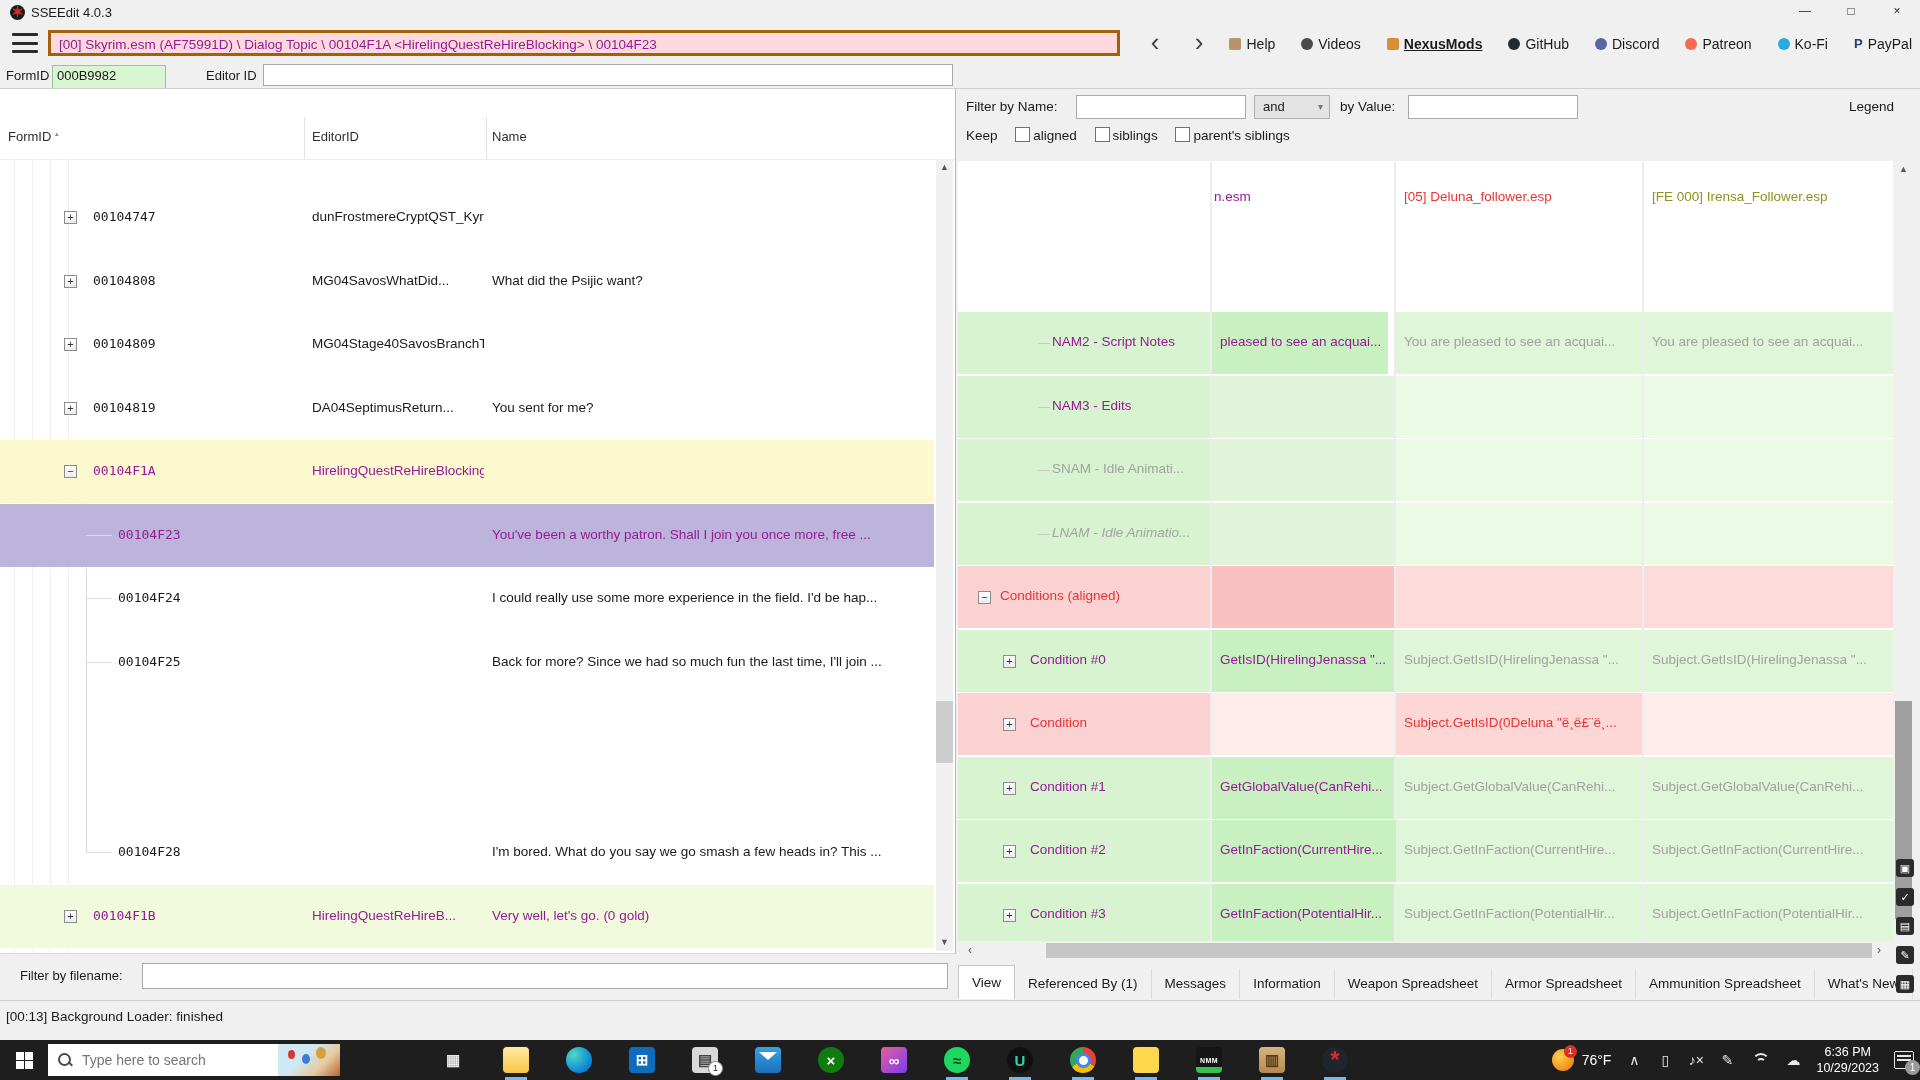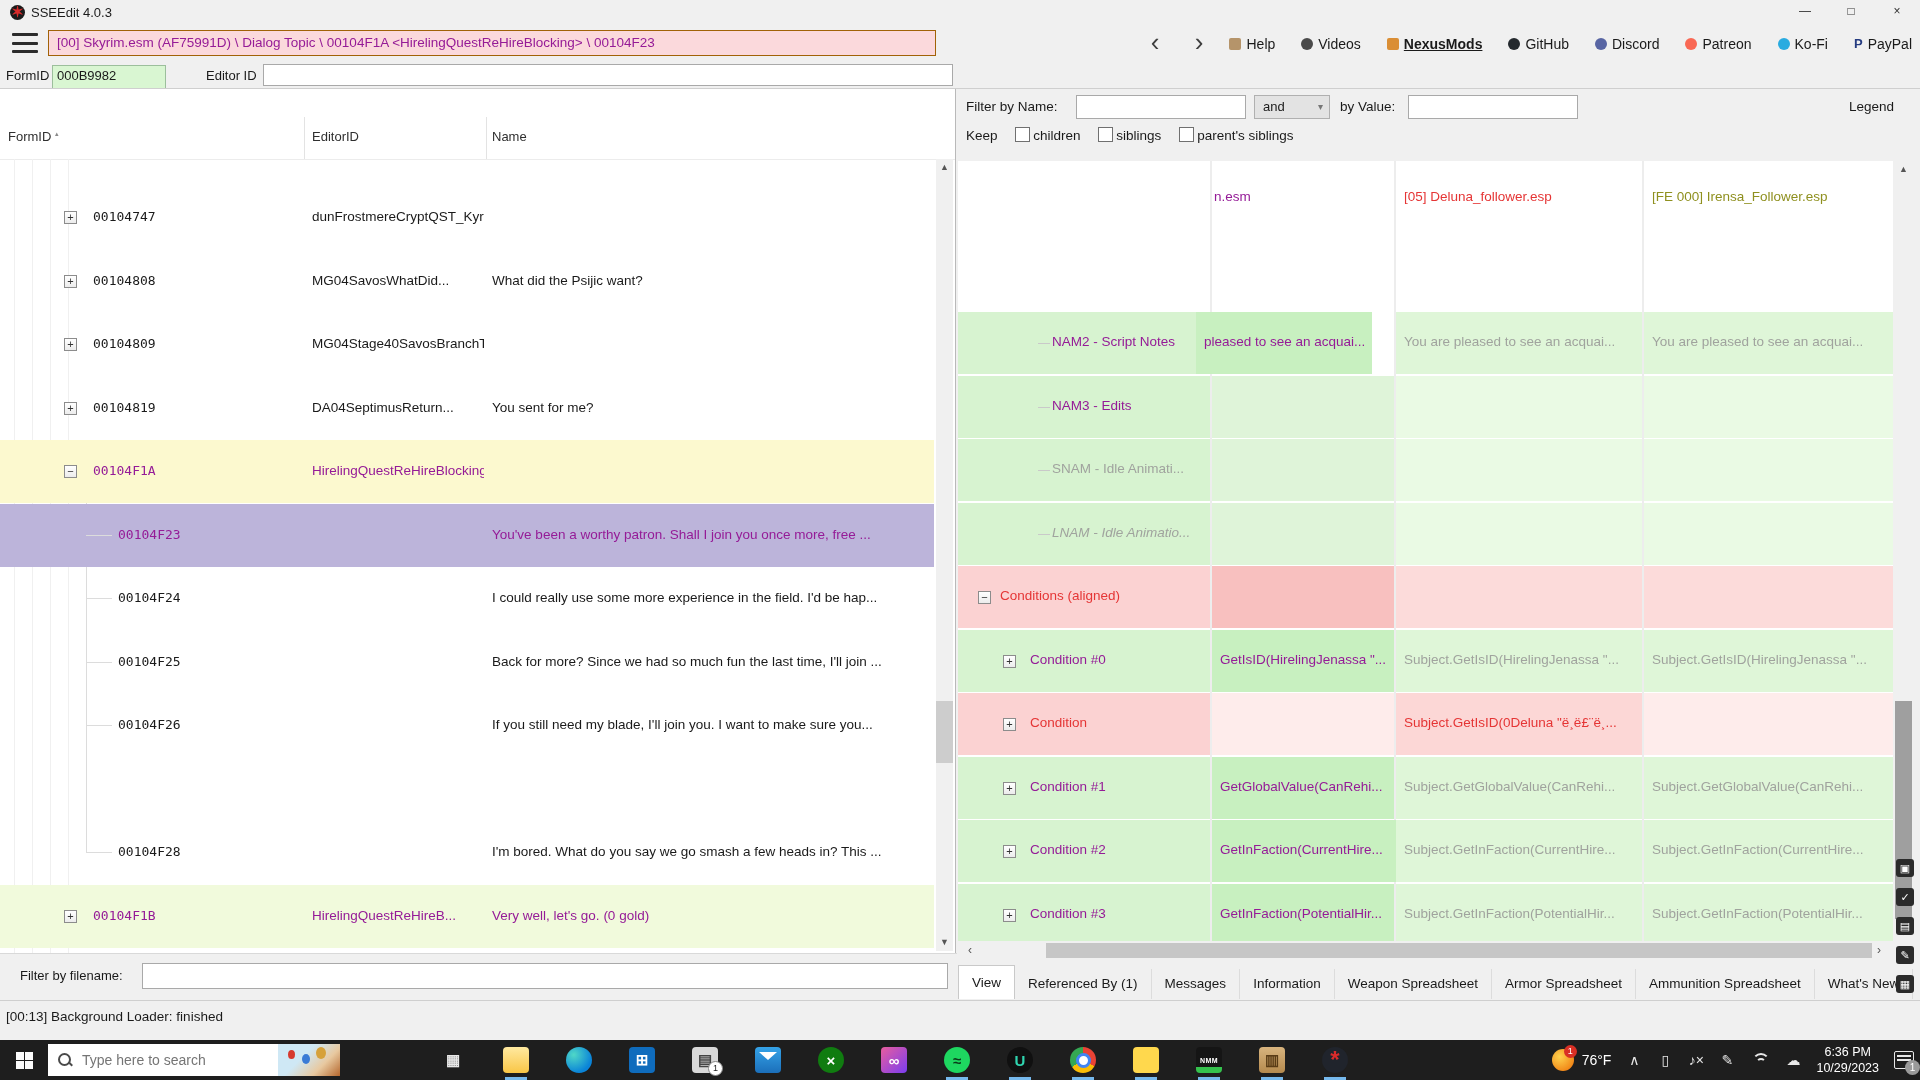--- a/index.html
+++ b/index.html
@@ -9,21 +9,21 @@
   .titlebar{position:absolute;top:0;left:0;right:0;height:24px;background:#f0f0f0;display:flex;align-items:center;}
   .appicon{width:15px;height:15px;margin:0 6px 0 10px;border-radius:50%;background:#1b1b1b;color:#d92b2b;
            font-size:15px;line-height:13px;text-align:center;font-weight:bold;}
   .wtitle{font-size:13px;}
   .wctrls{position:absolute;right:0;top:0;display:flex;height:24px;}
   .wbtn{width:46px;height:24px;text-align:center;line-height:22px;font-size:12px;color:#333;}
   
   .toolbar{position:absolute;top:24px;left:0;right:0;height:40px;background:#f0f0f0;}
   .burger{position:absolute;left:12px;top:9px;width:26px;height:20px;display:flex;flex-direction:column;justify-content:space-between;}
   .burger i{height:3px;background:#2c2c2c;border-radius:1px;}
-  .crumb{position:absolute;left:48px;top:6px;width:888px;height:26px;background:#fbd9dc;border:1px solid #a16207;
+  .crumb{position:absolute;left:48px;top:6px;width:1072px;height:26px;background:#fbd9dc;border:3px solid #a16207;
          color:#951b97;line-height:24px;padding-left:8px;font-size:13.5px;white-space:nowrap;overflow:hidden;box-sizing:border-box;}
   .navbtn{position:absolute;top:2px;width:34px;height:34px;font-size:26px;color:#3f3f3f;text-align:center;line-height:32px;}
   .nav-back{left:1138px;} .nav-fwd{left:1182px;}
   .tlinks{position:absolute;right:8px;top:0;height:40px;display:flex;align-items:center;gap:26px;}
   .tlink{display:flex;align-items:center;gap:5px;font-size:14px;color:#1a1a1a;}
   .tlink.bold span.lab{font-weight:bold;text-decoration:underline;}
   .tlink-ic{width:12px;height:12px;border-radius:2px;display:inline-block;}
   .tlink-ic.rnd{border-radius:50%;}
   .tlink-ic.glyph{background:transparent!important;width:auto;height:auto;font-weight:bold;font-size:13px;line-height:12px;}
   
@@ -258,25 +258,20 @@
         <div class="lrow " data-name="tree-row-00104F24" style="top: 408px;">
           <span class="cstub" data-name="tree-line"></span>
           <span class="lformid child" data-name="cell-formid">00104F24</span>
           <span class="lname" data-name="cell-name">I could really use some more experience in the field. I'd be hap...</span>
         </div>
         <div class="lrow " data-name="tree-row-00104F25" style="top: 471.5px;">
           <span class="cstub" data-name="tree-line"></span>
           <span class="lformid child" data-name="cell-formid">00104F25</span>
           <span class="lname" data-name="cell-name">Back for more? Since we had so much fun the last time, I'll join ...</span>
         </div>
-        <div class="lrow " data-name="tree-row-00104F26" style="top: 535px;">
-          <span class="cstub" data-name="tree-line"></span>
-          <span class="lformid child" data-name="cell-formid">00104F26</span>
-          <span class="lname" data-name="cell-name">If you still need my blade, I'll join you. I want to make sure you...</span>
-        </div>
         <div class="lrow " data-name="tree-row-00104F28" style="top: 662px;">
           <span class="cstub" data-name="tree-line"></span>
           <span class="lformid child" data-name="cell-formid">00104F28</span>
           <span class="lname" data-name="cell-name">I'm bored. What do you say we go smash a few heads in? This ...</span>
         </div>
         <div class="lrow palegreen" data-name="tree-row-00104F1B" style="top: 725.5px;">
           <span class="lexp" data-name="expander-icon">+</span>
           <span class="lformid purple" data-name="cell-formid">00104F1B</span>
           <span class="leditorid purple" data-name="cell-editorid">HirelingQuestReHireB...</span>
           <span class="lname purple" data-name="cell-name">Very well, let's go. (0 gold)</span>
@@ -300,41 +295,41 @@
 
   <div class="rpanel" data-name="record-view-panel">
     <span class="rfl" style="left:8px;top:10px" data-name="filter-by-name-label">Filter by Name:</span>
     <input class="rinput" style="left: 118px; top: 6px; width: 170px;" data-name="filter-name-input">
     <div class="randsel" data-name="filter-operator-select"><span>and</span><span class="chev" data-name="chevron-down-icon">▾</span></div>
     <span class="rfl" style="left:382px;top:10px" data-name="by-value-label">by Value:</span>
     <input class="rinput" style="left: 450px; top: 6px; width: 170px;" data-name="filter-value-input">
     <span class="legend" data-name="legend-link">Legend</span>
     <div class="keeprow" data-name="keep-options">
       <span data-name="keep-label">Keep</span>
-      <span class="ki"><span class="cb" data-name="checkbox-children"></span><span data-name="checkbox-children-label">children</span></span>
+      <span class="ki"><span class="cb" data-name="checkbox-children"></span><span data-name="checkbox-children-label">aligned</span></span>
       <span class="ki"><span class="cb" data-name="checkbox-siblings"></span><span data-name="checkbox-siblings-label">siblings</span></span>
       <span class="ki"><span class="cb" data-name="checkbox-parents-siblings"></span><span data-name="checkbox-parents-siblings-label">parent's siblings</span></span>
     </div>
 
     <div class="rtable" data-name="record-compare-table">
       <div class="rcolsep" style="left:252px" data-name="column-separator"></div>
       <div class="rcolsep" style="left:436px" data-name="column-separator"></div>
       <div class="rcolsep" style="left:684px" data-name="column-separator"></div>
       <div data-name="right-header">
           <span class="rhdr tone-purple" data-name="plugin-column-header-0" style="left: 256px;">n.esm</span>
           <span class="rhdr tone-red" data-name="plugin-column-header-1" style="left: 446px;">[05] Deluna_follower.esp</span>
           <span class="rhdr tone-olive" data-name="plugin-column-header-2" style="left: 694px;">[FE 000] Irensa_Follower.esp</span>
         </div>
       <div data-name="right-rows">
           <div class="rrow" data-name="record-row-nam2-script-notes" style="top: 151px;">
             <div class="rcell" data-name="record-cell" style="left: 0px; width: 252px; background: rgb(215, 243, 208);">
               <span class="stub" data-name="tree-line" style="left: 80px;"></span>
               <span class="rlabel tone-purple" data-name="field-label" style="left: 94px;">NAM2 - Script Notes</span>
             </div>
-            <div class="rcell" data-name="record-cell" style="left: 238px; width: 176px; background: rgb(200, 240, 192);">
+            <div class="rcell" data-name="record-cell" style="left: 254px; width: 176px; background: rgb(200, 240, 192);">
               <span class="rtext tone-purple" data-name="record-value">pleased to see an acquai...</span>
             </div>
             <div class="rcell" data-name="record-cell" style="left: 438px; width: 246px; background: rgb(223, 246, 216);">
               <span class="rtext tone-gray" data-name="record-value">You are pleased to see an acquai...</span>
             </div>
             <div class="rcell" data-name="record-cell" style="left: 686px; width: 249px; background: rgb(223, 246, 216);">
               <span class="rtext tone-gray" data-name="record-value">You are pleased to see an acquai...</span>
             </div>
           </div>
           <div class="rrow" data-name="record-row-nam3-edits" style="top: 214.5px;">

